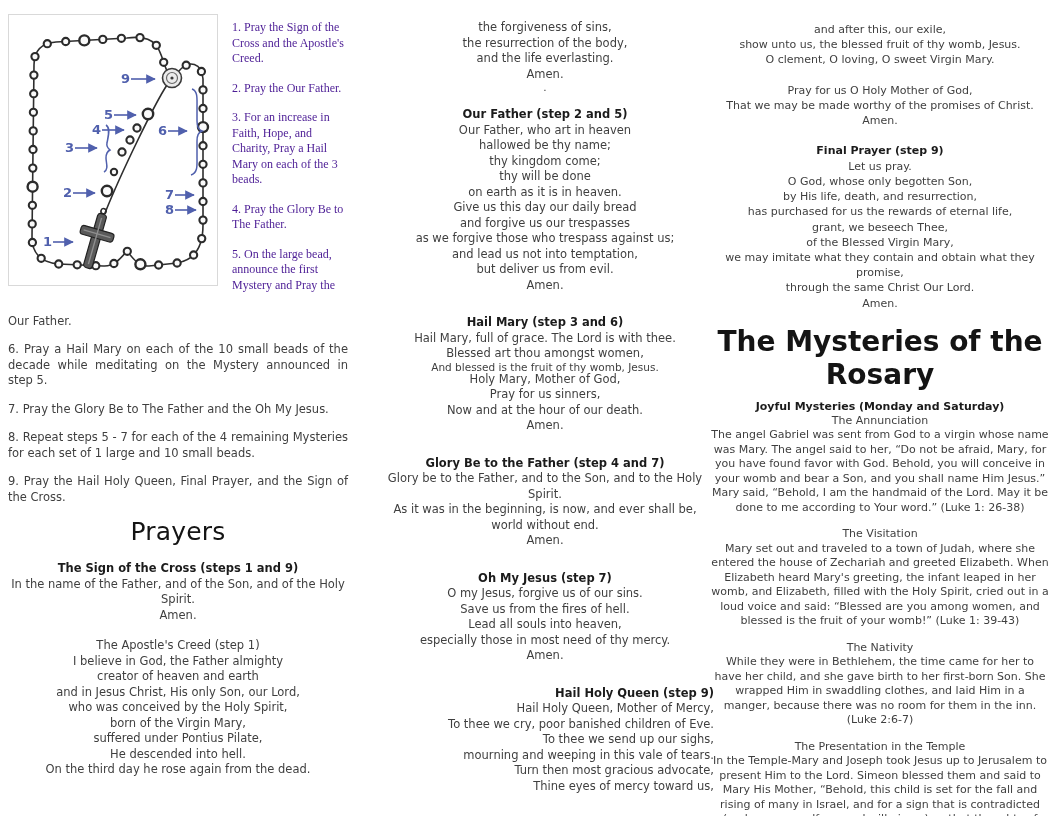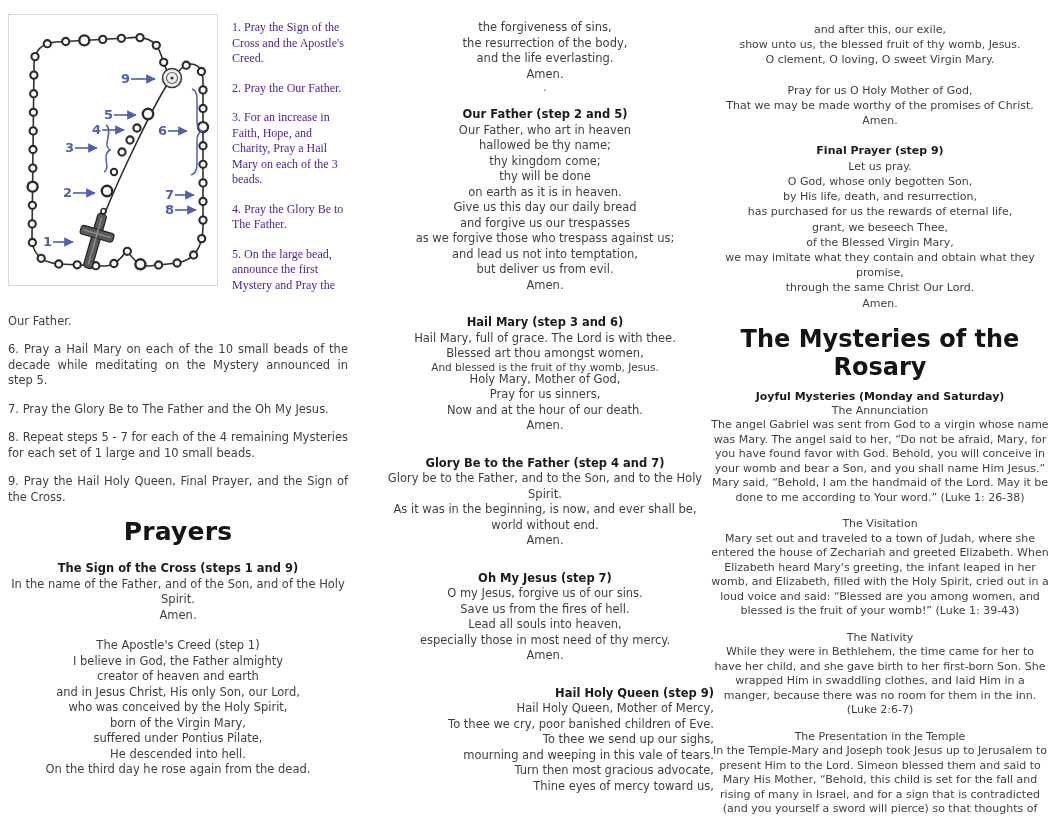--- a/index.html
+++ b/index.html
@@ -10,30 +10,30 @@
   .col2{left:376px;width:338px;text-align:center;}
   .col3{left:711px;width:338px;text-align:center;}
 
   .diagram-row{display:flex;gap:14px;align-items:flex-start;}
   .diagram-box{width:208px;height:270px;border:1px solid #d9d9d9;background:#ffffff;flex:0 0 auto;}
   .steps-beside{width:116px;font-size:12px;line-height:15.5px;color:#4c1d95;padding-top:6px;font-family:Liberation Serif, serif;}
   .steps-beside p{margin:0 0 14px 0;}
   .of-cont{margin-top:7px;font-size:11.5px;line-height:15px;color:#3f3f3f;}
   .steps-below p{margin:13px 0 0 0;font-size:11.5px;line-height:15.5px;color:#3f3f3f;text-align:justify;}
 
-  .prayers-title{margin-top:12px;text-align:center;font-size:25px;font-weight:bold;color:#141414;letter-spacing:.2px;}
+  .prayers-title{margin-top:12px;text-align:center;font-size:25px;font-weight:normal;color:#141414;letter-spacing:.2px;}
   .sect{margin-top:15px;text-align:center;}
   .sect-h{font-size:11.5px;font-weight:bold;color:#1b1b1b;line-height:15.5px;}
   .sect-h.plain{font-weight:normal;color:#3f3f3f;}
   .lines{font-size:11.5px;line-height:15.5px;color:#3f3f3f;}
   .col3 .lines{font-size:11px;line-height:15.2px;}
   .small-line{font-size:9px;line-height:10px;}
   .lines .small-line{font-size:10.5px;}
 
-  .mysteries-title{margin:14px 0 4px 0;font-size:24px;font-weight:bold;color:#141414;}
+  .mysteries-title{margin:14px 0 4px 0;font-size:28px;font-weight:bold;color:#141414;}
   .group-h{font-size:11px;font-weight:bold;color:#1b1b1b;line-height:15px;margin-top:8px;}
   .mystery{margin-top:12px;}
   .mystery-name{font-size:11px;color:#3f3f3f;line-height:14.5px;}
   .mystery-text{font-size:11px;color:#3f3f3f;line-height:14.5px;}
 
   svg text.lbl{font-family:"DejaVu Sans","Liberation Sans",sans-serif;font-size:13px;font-weight:bold;fill:#5060ad;}
   svg .arrow{stroke:#5060ad;stroke-width:1.6;}
   svg .blue-shape{stroke:#5060ad;stroke-width:1.5;fill:none;}
 </style>
 </head>

